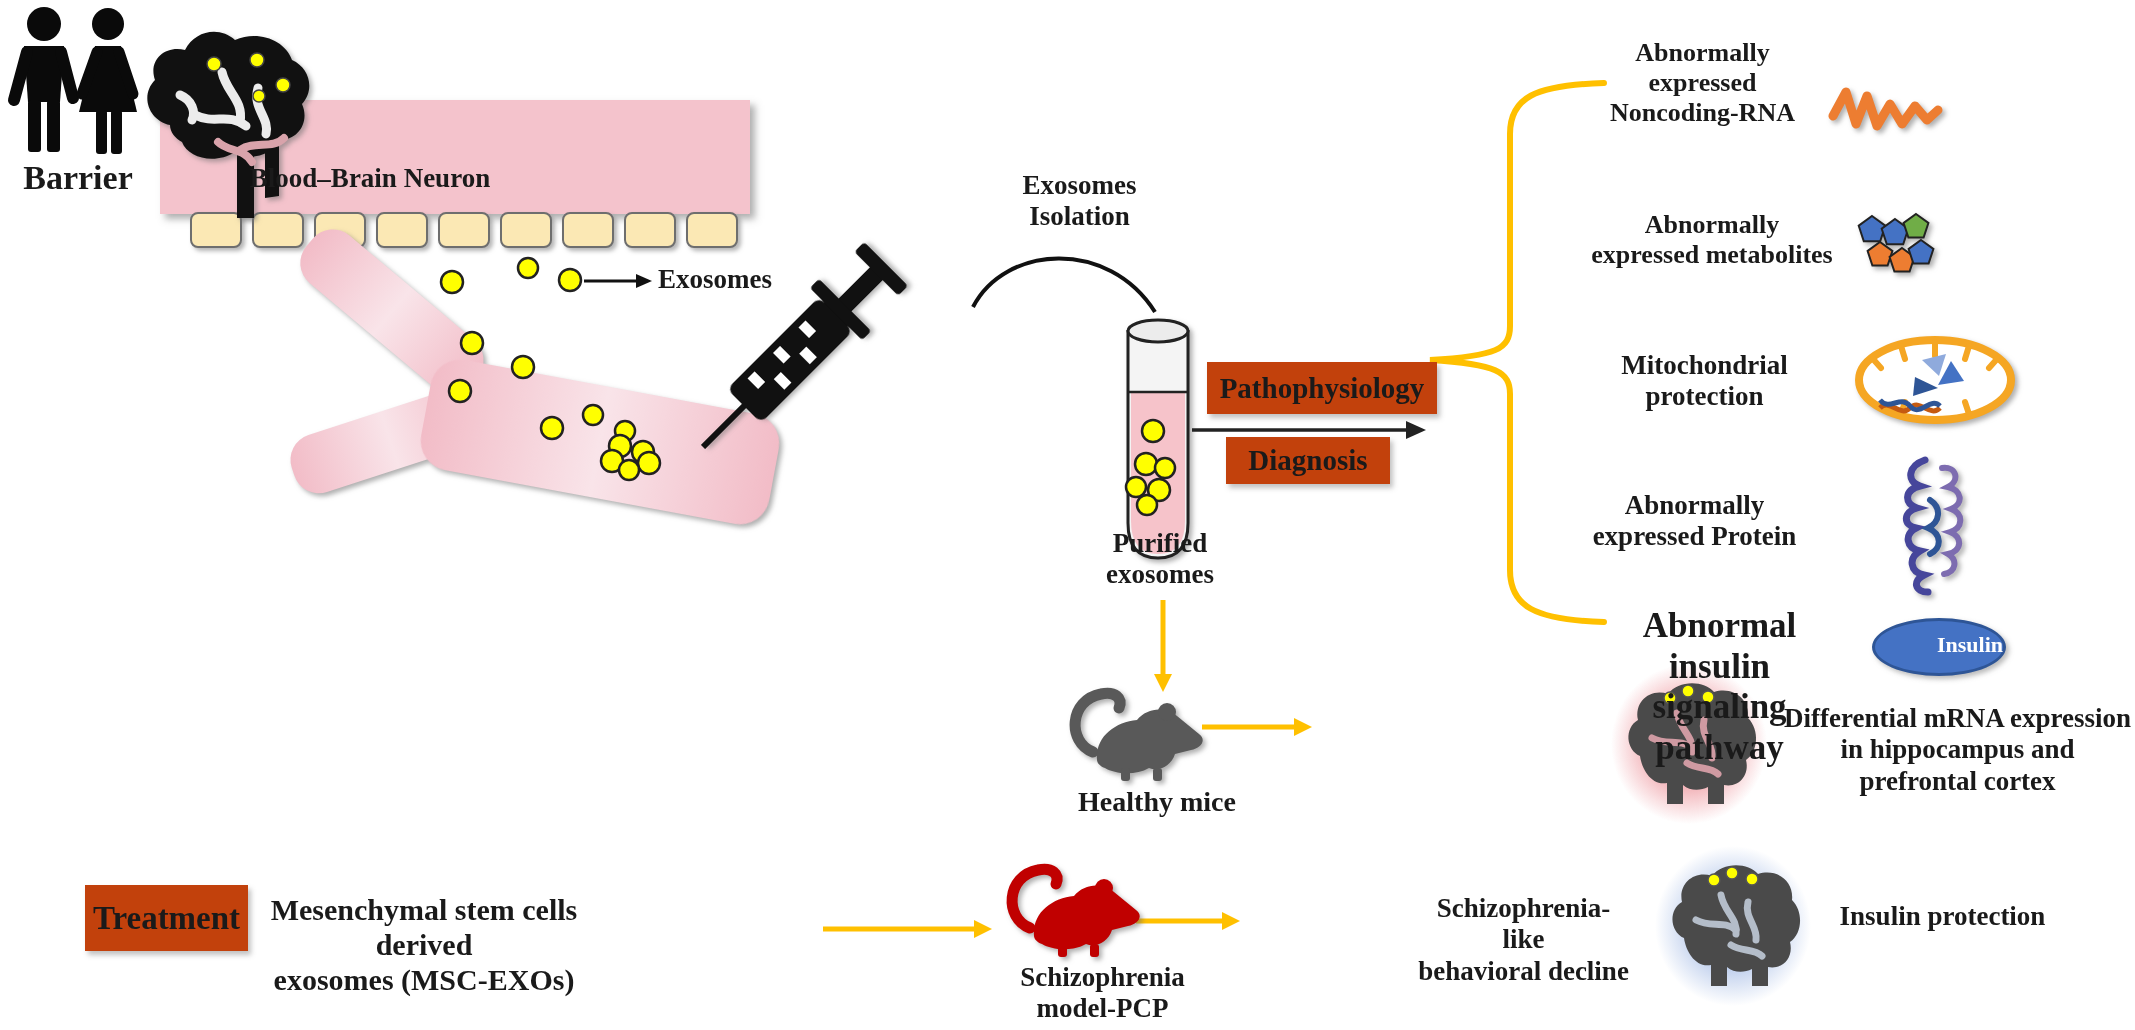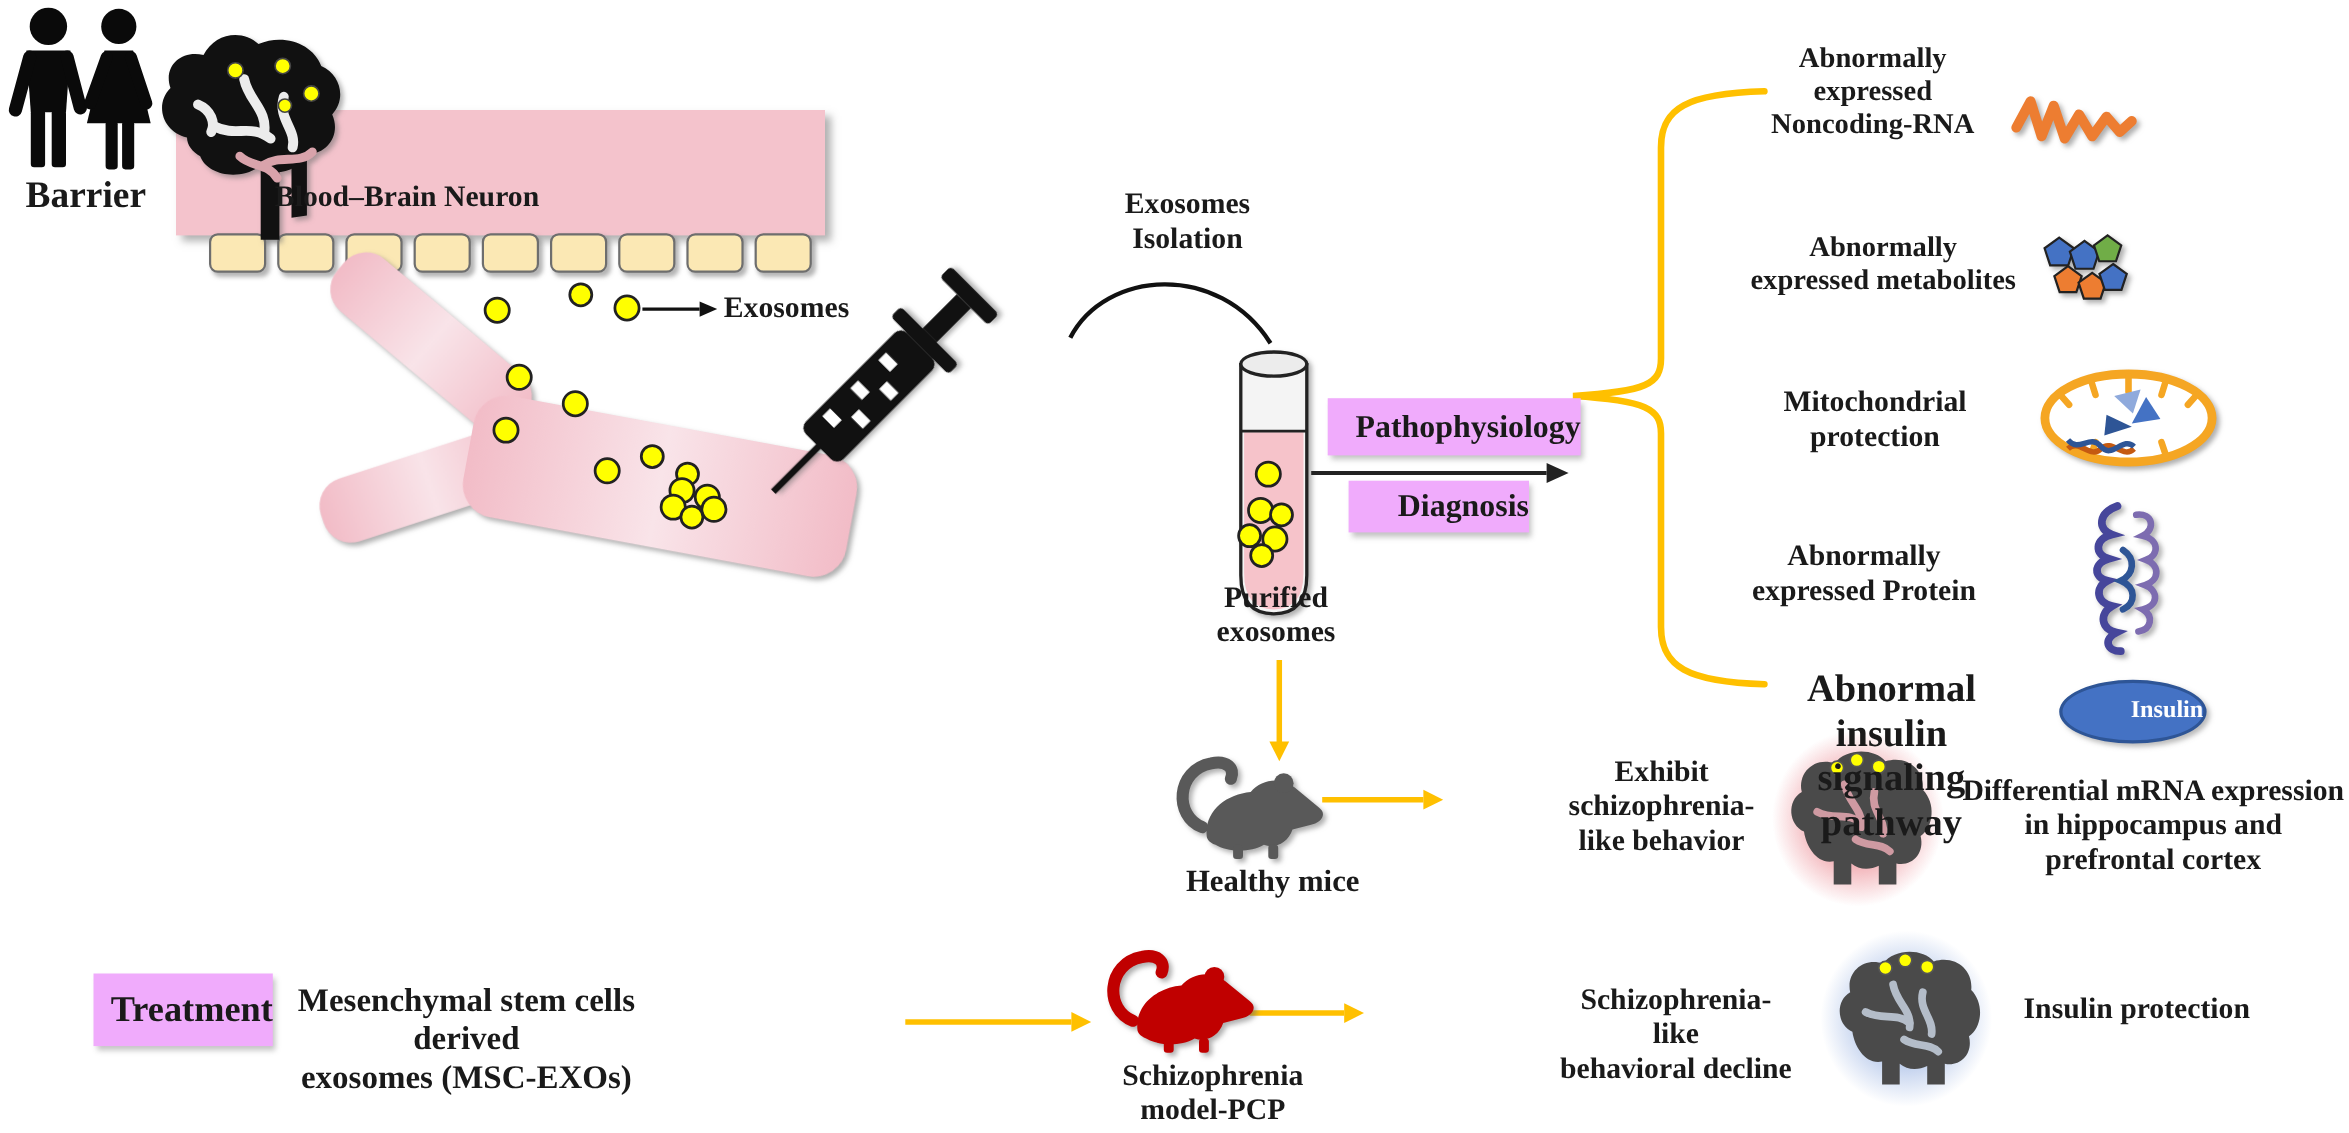--- a/index.html
+++ b/index.html
@@ -1,21 +1,21 @@
 <!DOCTYPE html>
 <html><head>
 <meta charset="utf-8">
 <style>
   html,body{margin:0;padding:0;background:#fff;}
   #canvas{position:relative;width:2135px;height:1030px;background:#ffffff;overflow:hidden;
           font-family:"Liberation Serif","DejaVu Serif",serif;}
   .abs{position:absolute;}
   .lbl{position:absolute;font-weight:bold;color:#1a1a1a;text-align:center;
        white-space:pre-line;line-height:1.16;z-index:3;}
-  .hl{position:absolute;background:#f0abfc;font-weight:bold;color:#1a1a1a;text-align:right;
+  .hl{position:absolute;background:#c2410c;font-weight:bold;color:#1a1a1a;text-align:center;
       z-index:3;box-shadow:3px 4px 5px rgba(120,120,120,.45);}
   #bbb-rect{left:160px;top:100px;width:590px;height:114px;background:#f4c3cc;z-index:1;
             box-shadow:5px 5px 7px rgba(100,100,100,.5);}
   .bcell{position:absolute;top:212px;width:48px;height:32px;background:#fbe8b4;border:2px solid #6e6e6e;
          border-radius:8px;z-index:1;box-shadow:3px 3px 4px rgba(120,120,120,.55);}
   #svg-layer{position:absolute;left:0;top:0;z-index:2;}
   #insulin-pill{left:1872px;top:618px;width:128px;height:52px;border-radius:50%;
     background:#4472c4;border:3px solid #2e5596;color:#ffffff;font-weight:bold;font-size:22px;
     line-height:48px;text-align:right;z-index:3;box-shadow:3px 3px 5px rgba(120,120,120,.5);}
   .sh{filter:drop-shadow(3px 3px 2.5px rgba(110,110,110,.55));}
@@ -290,23 +290,20 @@
   <div class="lbl" style="left:1577px;top:490px;width:235px;font-size:27px">Abnormally
 expressed Protein</div>
 
   <div class="lbl" style="left:1592px;top:606px;width:255px;font-size:35px">Abnormal insulin
 signaling pathway</div>
 
   <div id="insulin-pill" class="abs">Insulin</div>
 
   <div class="lbl" style="left:1072px;top:786px;width:170px;font-size:28px">Healthy mice</div>
 
-  <div class="lbl" style="left:1418px;top:686px;width:185px;font-size:27px">Exhibit
-schizophrenia-
-like behavior</div>
 
   <div class="lbl" style="left:1775px;top:703px;width:365px;font-size:27px">Differential mRNA expression
 in hippocampus and
 prefrontal cortex</div>
 
   <div class="hl" style="left:85px;top:885px;width:163px;height:66px;font-size:33px;line-height:66px">Treatment</div>
 
   <div class="lbl" style="left:268px;top:893px;width:312px;font-size:30px">Mesenchymal stem cells derived
 exosomes (MSC-EXOs)</div>
 

